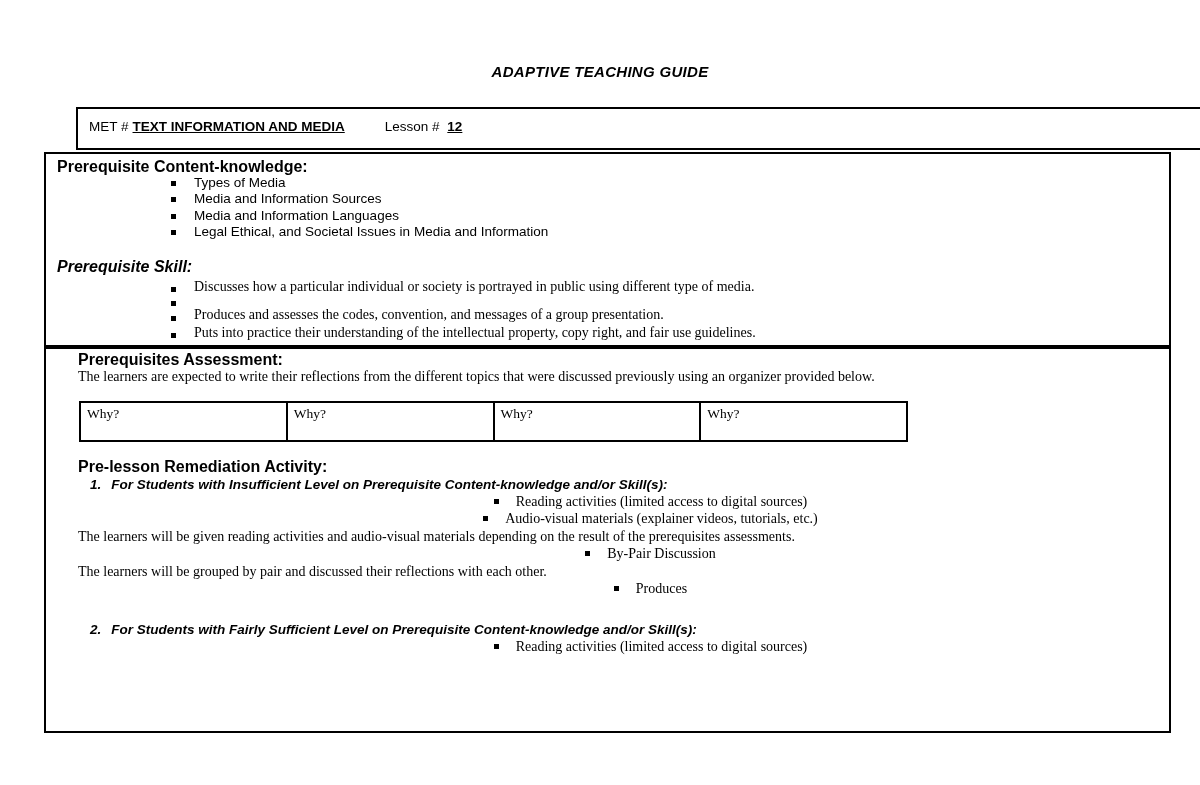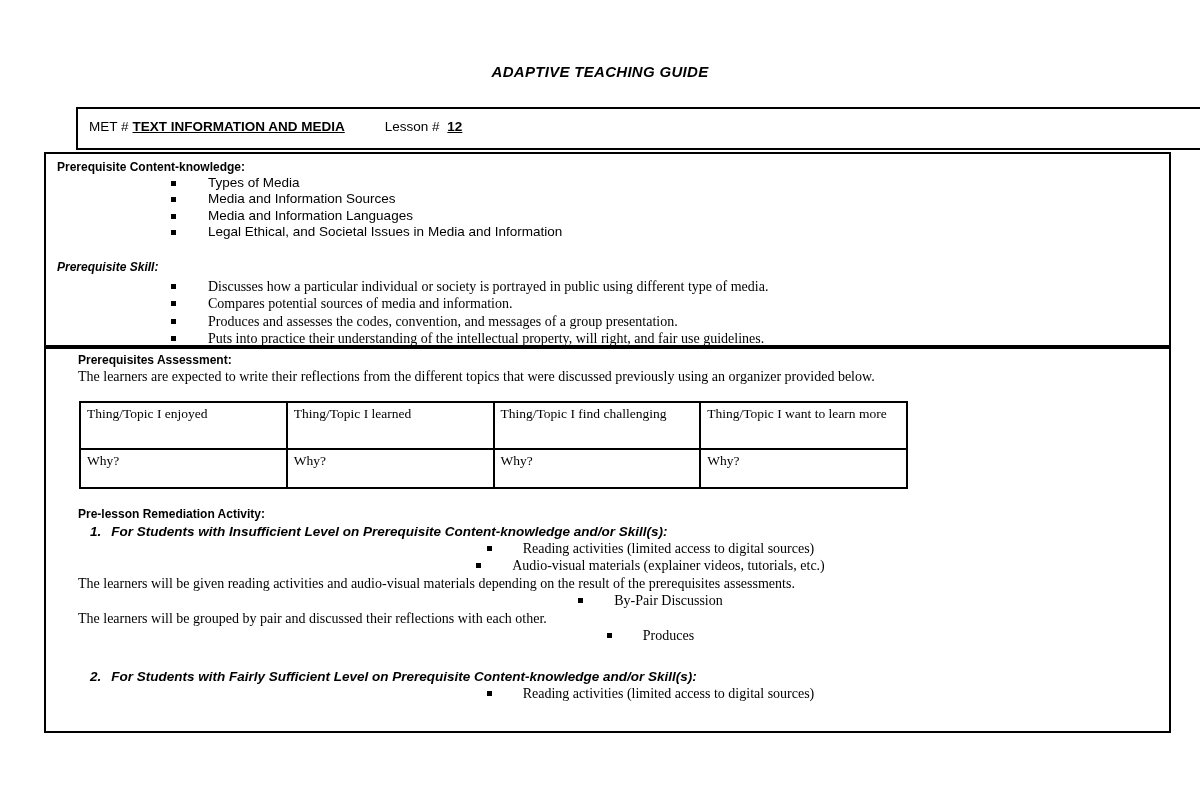--- a/index.html
+++ b/index.html
@@ -28,38 +28,39 @@
   .box-assess { top:347px; height:386px; }
 
   
   .met-line { padding:10px 0 0 11px; font-size:13.5px; }
   .met-line .strong-underline {
     font-weight:bold; text-decoration:underline; margin-left:4px;
   }
   .met-line .lesson-label { margin-left:40px; }
 
   .sans-heading {
-    font-weight:bold; font-size:12px; line-height:16px;
+    font-weight:bold; font-size:16px; line-height:16px;
   }
 
   
   .box-prereq .inner { padding:5px 10px 0 11px; }
-  .bullet-row { display:flex; align-items:flex-start;gap:14px; }
+  .bullet-row { display:flex; align-items:flex-start; }
   .bullet-sq {
     flex:0 0 auto;
     width:5px; height:5px; background:#000;
     margin-right:18px;
   }
   .bullets-ck .bullet-row { margin-left:114px; line-height:16.3px; font-size:13.5px; }
   .bullets-ck .bullet-sq { margin-top:6px; }
   .skill-heading { margin-top:19px;font-style:italic; }
   .bullets-skill { margin-top:3px; }
   .bullets-skill .bullet-row {
     margin-left:114px; line-height:17.3px; font-size:14px;
     font-family:"Liberation Serif", serif;
+    align-items:center;
   }
   .bullets-skill .bullet-sq { margin-top:6px; }
 
   
   .box-assess .inner { padding:3px 0 0 8px;margin-left:24px; }
   .assess-sub {
     font-family:"Liberation Serif", serif;
     font-weight:bold; font-size:14.5px; line-height:17px;
     margin-left:118px; margin-top:2px;
   }
@@ -131,47 +132,40 @@
     </div>
 
     <div class="sans-heading skill-heading">Prerequisite Skill:</div>
     <div class="bullets-skill">
       <div class="bullet-row">
         <span class="bullet-sq"></span>
         <span>Discusses how a particular individual or society is portrayed in public using different type of media.</span>
       </div>
       <div class="bullet-row">
         <span class="bullet-sq"></span>
-        <span>Compares potential sources of media and information.</span>
       </div>
       <div class="bullet-row">
         <span class="bullet-sq"></span>
         <span>Produces and assesses the codes, convention, and messages of a group presentation.</span>
       </div>
       <div class="bullet-row">
         <span class="bullet-sq"></span>
-        <span>Puts into practice their understanding of the intellectual property, will right, and fair use guidelines.</span>
+        <span>Puts into practice their understanding of the intellectual property, copy right, and fair use guidelines.</span>
       </div>
     </div>
   </div>
 </div>
 
 <div class="box box-assess">
   <div class="inner">
     <div class="sans-heading">Prerequisites Assessment:</div>
     <div class="serif-para">The learners are expected to write their reflections from the different topics that were discussed previously using an organizer provided below.</div>
 
     <table class="organizer-table">
       <tbody>
-          <tr class="row-head">
-        <td>Thing/Topic I enjoyed</td>
-        <td>Thing/Topic I learned</td>
-        <td>Thing/Topic I find challenging</td>
-        <td>Thing/Topic I want to learn more</td>
-      </tr>
       <tr class="row-why">
         <td>Why?</td>
         <td>Why?</td>
         <td>Why?</td>
         <td>Why?</td>
       </tr>
     </tbody>
       </table>
 
     <div class="sans-heading remed-heading">Pre-lesson Remediation Activity:</div>

